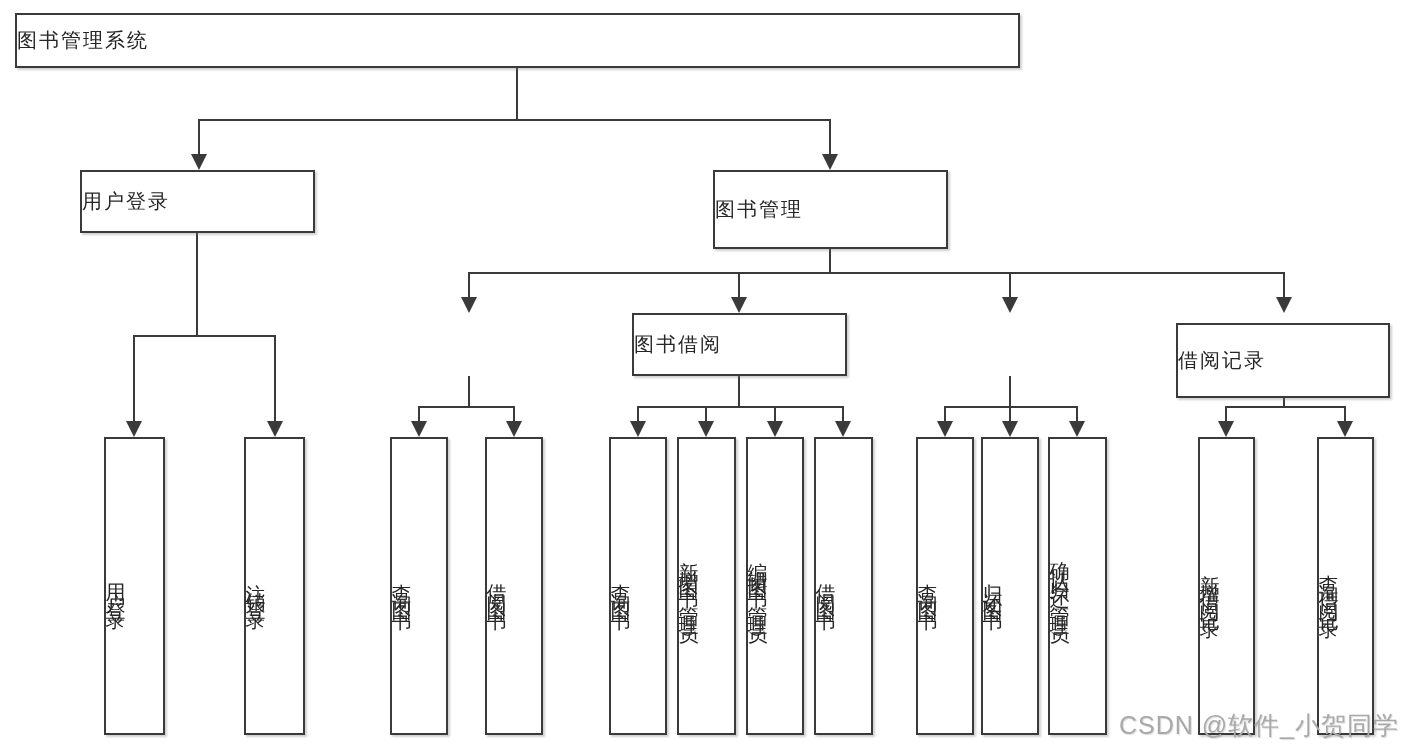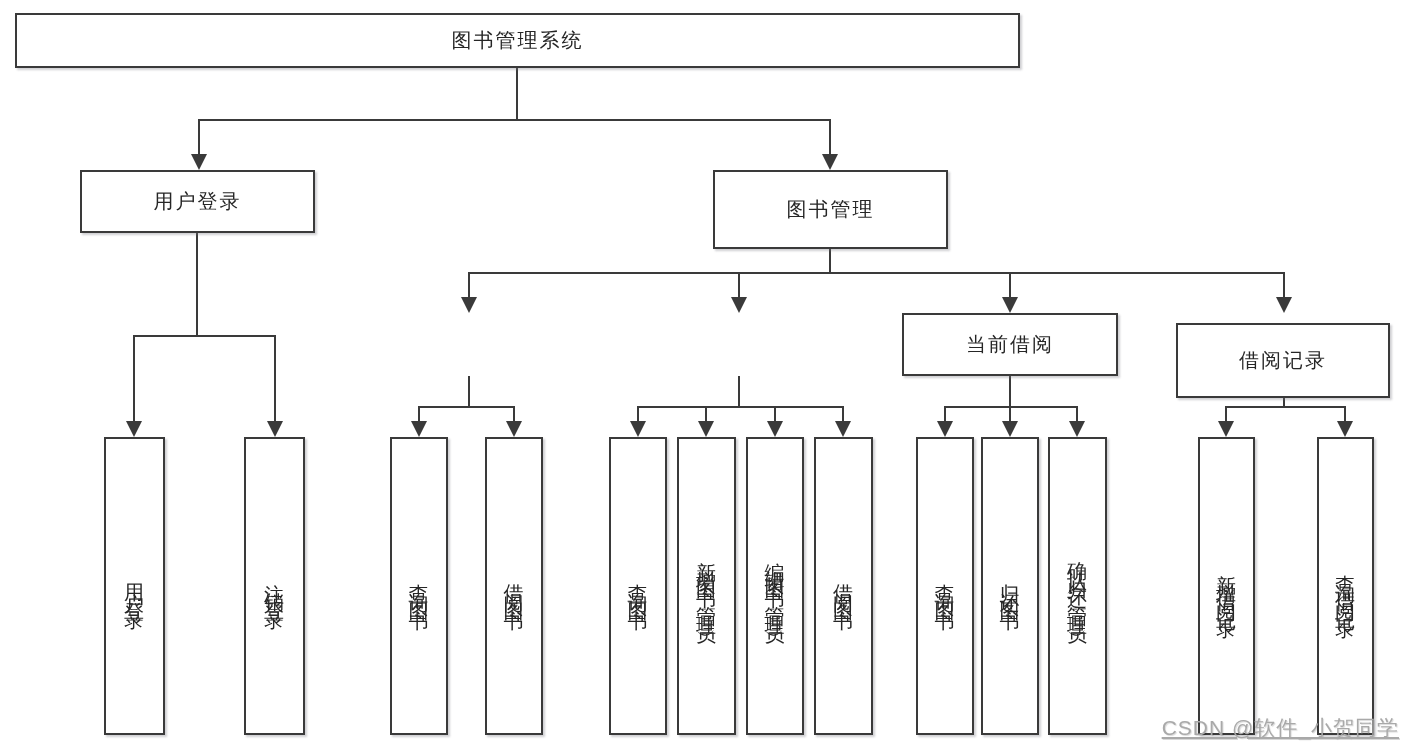--- a/index.html
+++ b/index.html
@@ -11,21 +11,20 @@
     font-family: "Liberation Sans", sans-serif;
     overflow: hidden;
   }
   .node {
     position: absolute;
     box-sizing: border-box;
     border: 2px solid #3a3a3a;
     background: #ffffff;
     display: flex;
     align-items: center;
-    justify-content: center;
     color: #262626;
     font-size: 20px;
     letter-spacing: 2px;
     box-shadow: 2px 2px 2px rgba(120,120,130,0.35);
     z-index: 2;
   }
   .node-v {
     letter-spacing: 0;
   }
   .node-v .vtext {
@@ -54,26 +53,25 @@
     height: 0;
     border-left: 8px solid transparent;
     border-right: 8px solid transparent;
     border-top: 16px solid #3a3a3a;
     z-index: 1;
   }
   .watermark {
     position: absolute;
     right: 6px;
     bottom: 5px;
-    font-size: 21px;
+    font-size: 25px;
     color: #a9a9a9;
     letter-spacing: 1px;
     z-index: 3;
     text-shadow: 1px 1px 1px rgba(0,0,0,0.15);
-    text-decoration: underline;
   }
 </style>
 </head>
 <body>
 
 <div id="canvas">
 
   <div class="vline" style="left:516px; top:68px;  height:52px;"></div>
   <div class="hline" style="left:198px; top:119px; width:633px;"></div>
   <div class="vline" style="left:198px; top:119px; height:37px;"></div>
@@ -137,22 +135,22 @@
     <span>图书管理系统</span>
   </div>
 
   <div class="node" style="left:80px; top:170px; width:235px; height:63px;">
     <span>用户登录</span>
   </div>
   <div class="node" style="left:713px; top:170px; width:235px; height:79px;">
     <span>图书管理</span>
   </div>
 
-  <div class="node" style="left:902px; top:313px; width:216px; height:63px;">
-    <span>当前借阅</span>
+  <div class="node" style="left:632px; top:313px; width:215px; height:63px;">
+    <span>图书借阅</span>
   </div>
   <div class="node" style="left:1176px; top:313px; width:214px; height:75px;margin-top:10px;">
     <span>借阅记录</span>
   </div>
 
   <div class="node node-v" style="left:104px; top:437px; width:61px; height:298px;">
     <span class="vtext">用户登录</span>
   </div>
   <div class="node node-v" style="left:244px; top:437px; width:61px; height:298px;">
     <span class="vtext">注销登录</span>

